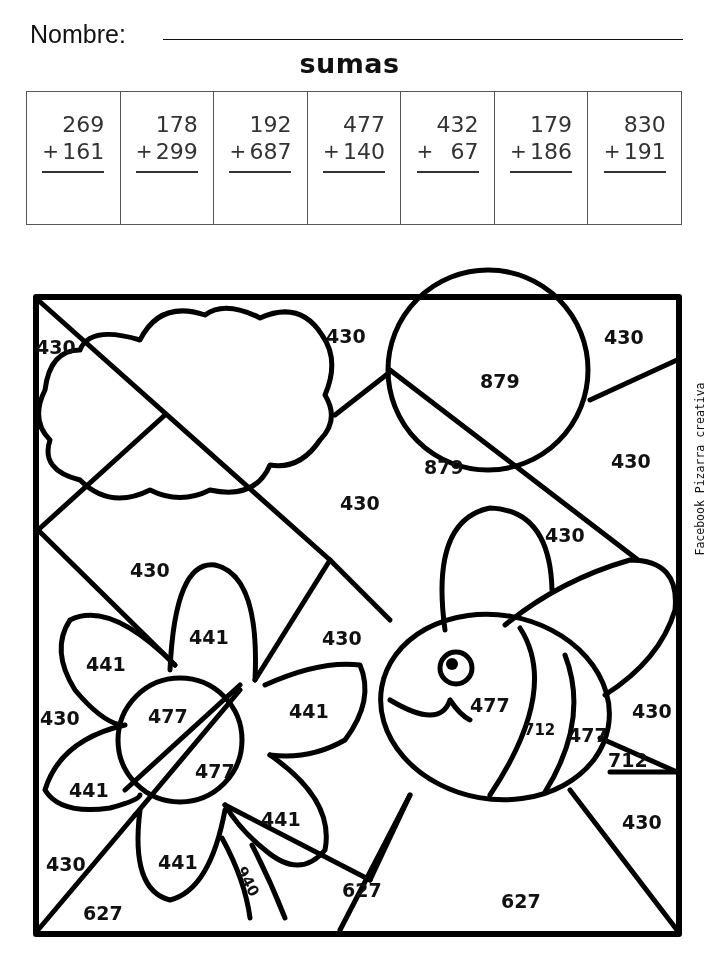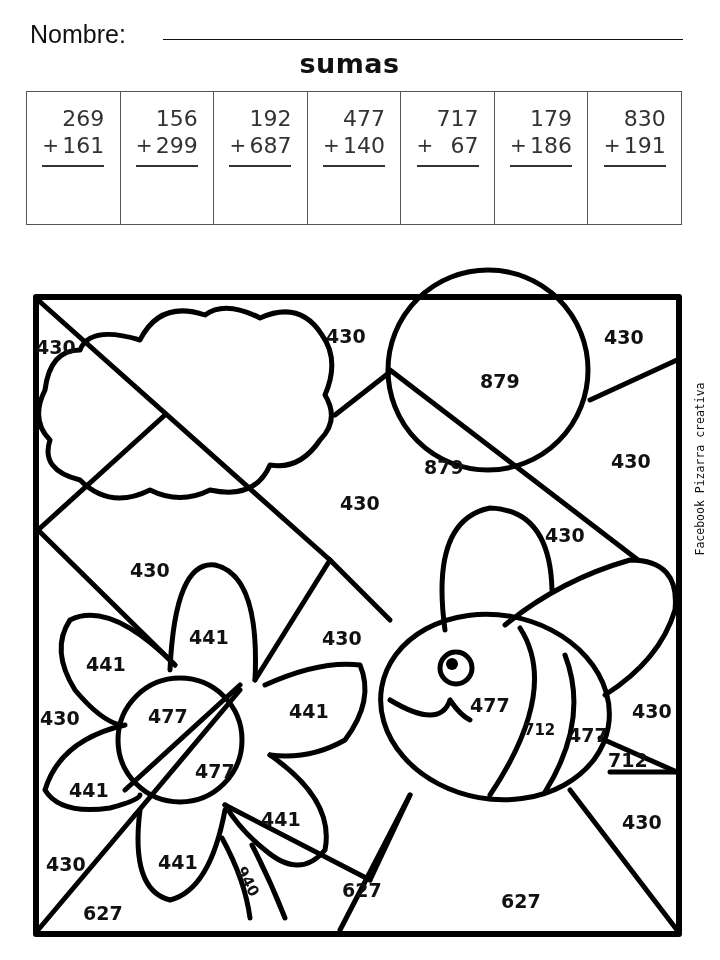--- a/index.html
+++ b/index.html
@@ -4,21 +4,21 @@
 <style>
   html,body{margin:0;padding:0;background:#fff;}
   body{width:720px;height:960px;position:relative;overflow:hidden;font-family:"DejaVu Sans",sans-serif;color:#111;}
   .nombre{position:absolute;left:30px;top:12px;font-family:"Liberation Sans",sans-serif;font-size:25px;color:#111;margin-top:8px;}
   .nombre-line{position:absolute;left:163px;top:39px;width:520px;height:0;border-top:1.5px solid #111;}
   .title{position:absolute;left:0;width:699px;top:48px;text-align:center;font-family:"DejaVu Sans",sans-serif;font-weight:bold;font-size:27px;letter-spacing:0.5px;}
   table.sums{position:absolute;left:26px;top:91px;width:656px;border-collapse:collapse;table-layout:fixed;}
   table.sums th,table.sums td{border:1.5px solid #555;padding:0;}
   table.sums th{height:46px;vertical-align:top;padding-top:7px;font-family:"DejaVu Sans",sans-serif;font-weight:bold;font-size:13.5px;}
   table.sums td{height:132px;vertical-align:top;}
-  .prob{width:62px;margin:13px auto 0 auto;font-family:"DejaVu Sans",sans-serif;font-size:22px;color:#333;line-height:27px;position:relative;}
+  .prob{width:62px;margin:19px auto 0 auto;font-family:"DejaVu Sans",sans-serif;font-size:22px;color:#333;line-height:27px;position:relative;}
   .prob .top{text-align:right;display:block;}
   .prob .bot{display:flex;justify-content:space-between;border-bottom:2px solid #333;padding-bottom:6px;}
   .prob .plus{font-size:20px;}
   .picture{position:absolute;left:0;top:0;}
   .credit{position:absolute;left:692px;top:340px;width:16px;height:260px;}
   .credit span{position:absolute;left:-122px;top:122px;width:260px;transform:rotate(-90deg);font-family:"DejaVu Sans Mono",monospace;font-size:11.5px;white-space:nowrap;text-align:center;color:#111;}
   .lbl{font-family:"DejaVu Sans",sans-serif;font-weight:bold;font-size:19px;fill:#111;}
   .lbl-s{font-family:"DejaVu Sans",sans-serif;font-weight:bold;font-size:15px;fill:#111;}
 </style>
 </head>
@@ -35,21 +35,21 @@
           <div class="prob">
             <span class="top">269</span>
             <span class="bot">
               <span class="plus">+</span>
               <span>161</span>
             </span>
           </div>
         </td>
     <td>
           <div class="prob">
-            <span class="top">156</span>
+            <span class="top">178</span>
             <span class="bot">
               <span class="plus">+</span>
               <span>299</span>
             </span>
           </div>
         </td>
     <td>
           <div class="prob">
             <span class="top">192</span>
             <span class="bot">
@@ -62,21 +62,21 @@
           <div class="prob">
             <span class="top">477</span>
             <span class="bot">
               <span class="plus">+</span>
               <span>140</span>
             </span>
           </div>
         </td>
     <td>
           <div class="prob">
-            <span class="top">717</span>
+            <span class="top">432</span>
             <span class="bot">
               <span class="plus">+</span>
               <span>67</span>
             </span>
           </div>
         </td>
     <td>
           <div class="prob">
             <span class="top">179</span>
             <span class="bot">

